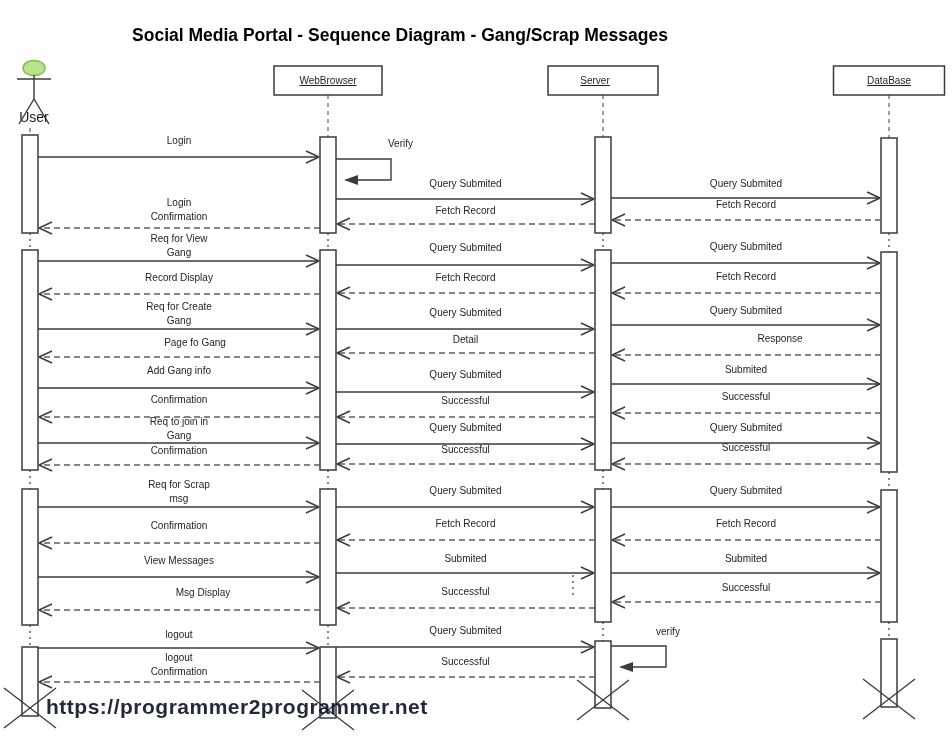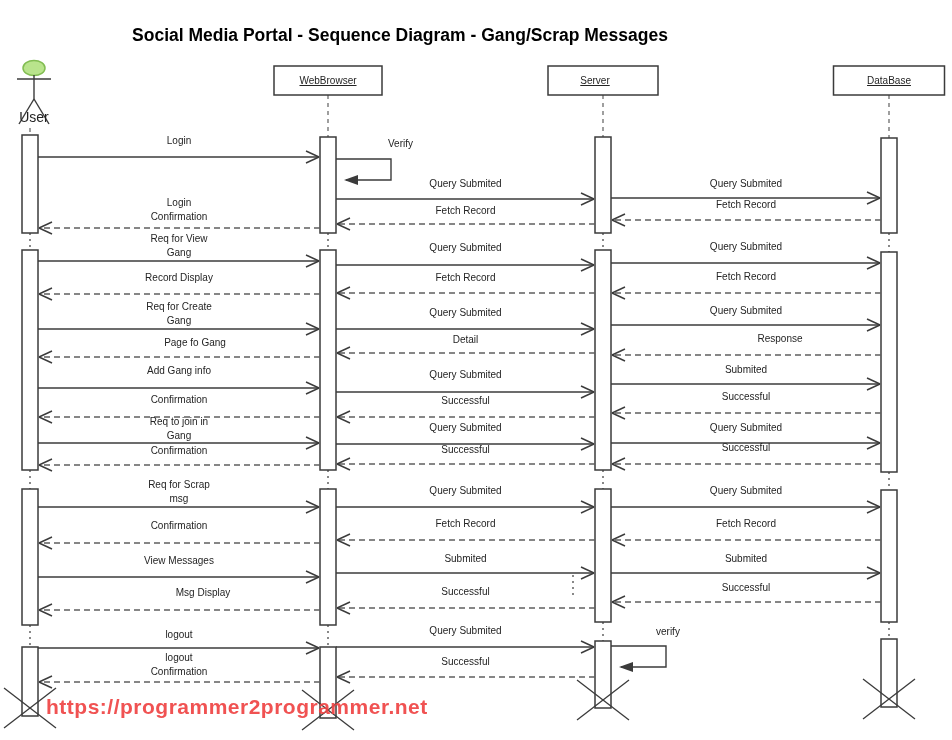--- a/index.html
+++ b/index.html
@@ -272,14 +272,14 @@
       <div class="msg-label" style="left: 465.5px; top: 585px;">Successful</div>
       <div class="msg-label" style="left: 179px; top: 586px; margin-left: 24px;">Msg Display</div>
       <div class="msg-label" style="left: 179px; top: 628px;">logout</div>
       <div class="msg-label" style="left: 465.5px; top: 624px;">Query Submited</div>
       <div class="msg-label" style="left: 465.5px; top: 655px;">Successful</div>
       <div class="msg-label" style="left: 179px; top: 651px;">logout
 Confirmation</div>
       <div style="left: 388px; top: 137px;">Verify</div>
       <div style="left: 656px; top: 625px;">verify</div>
     </div>
-  <div class="watermark" style="color: #ef4444;">https://programmer2programmer.net</div>
+  <div class="watermark" style="color: #0f172a;">https://programmer2programmer.net</div>
 </div>
 
 </body></html>

